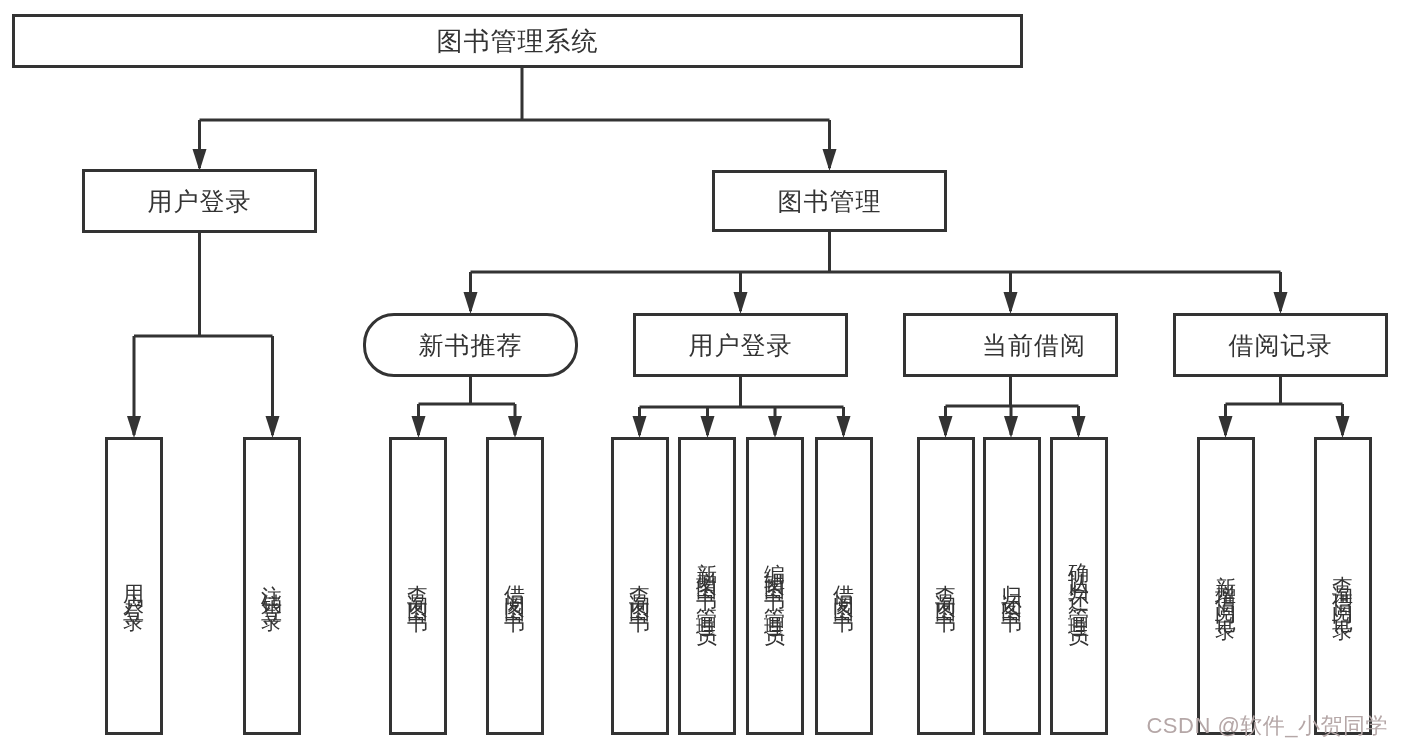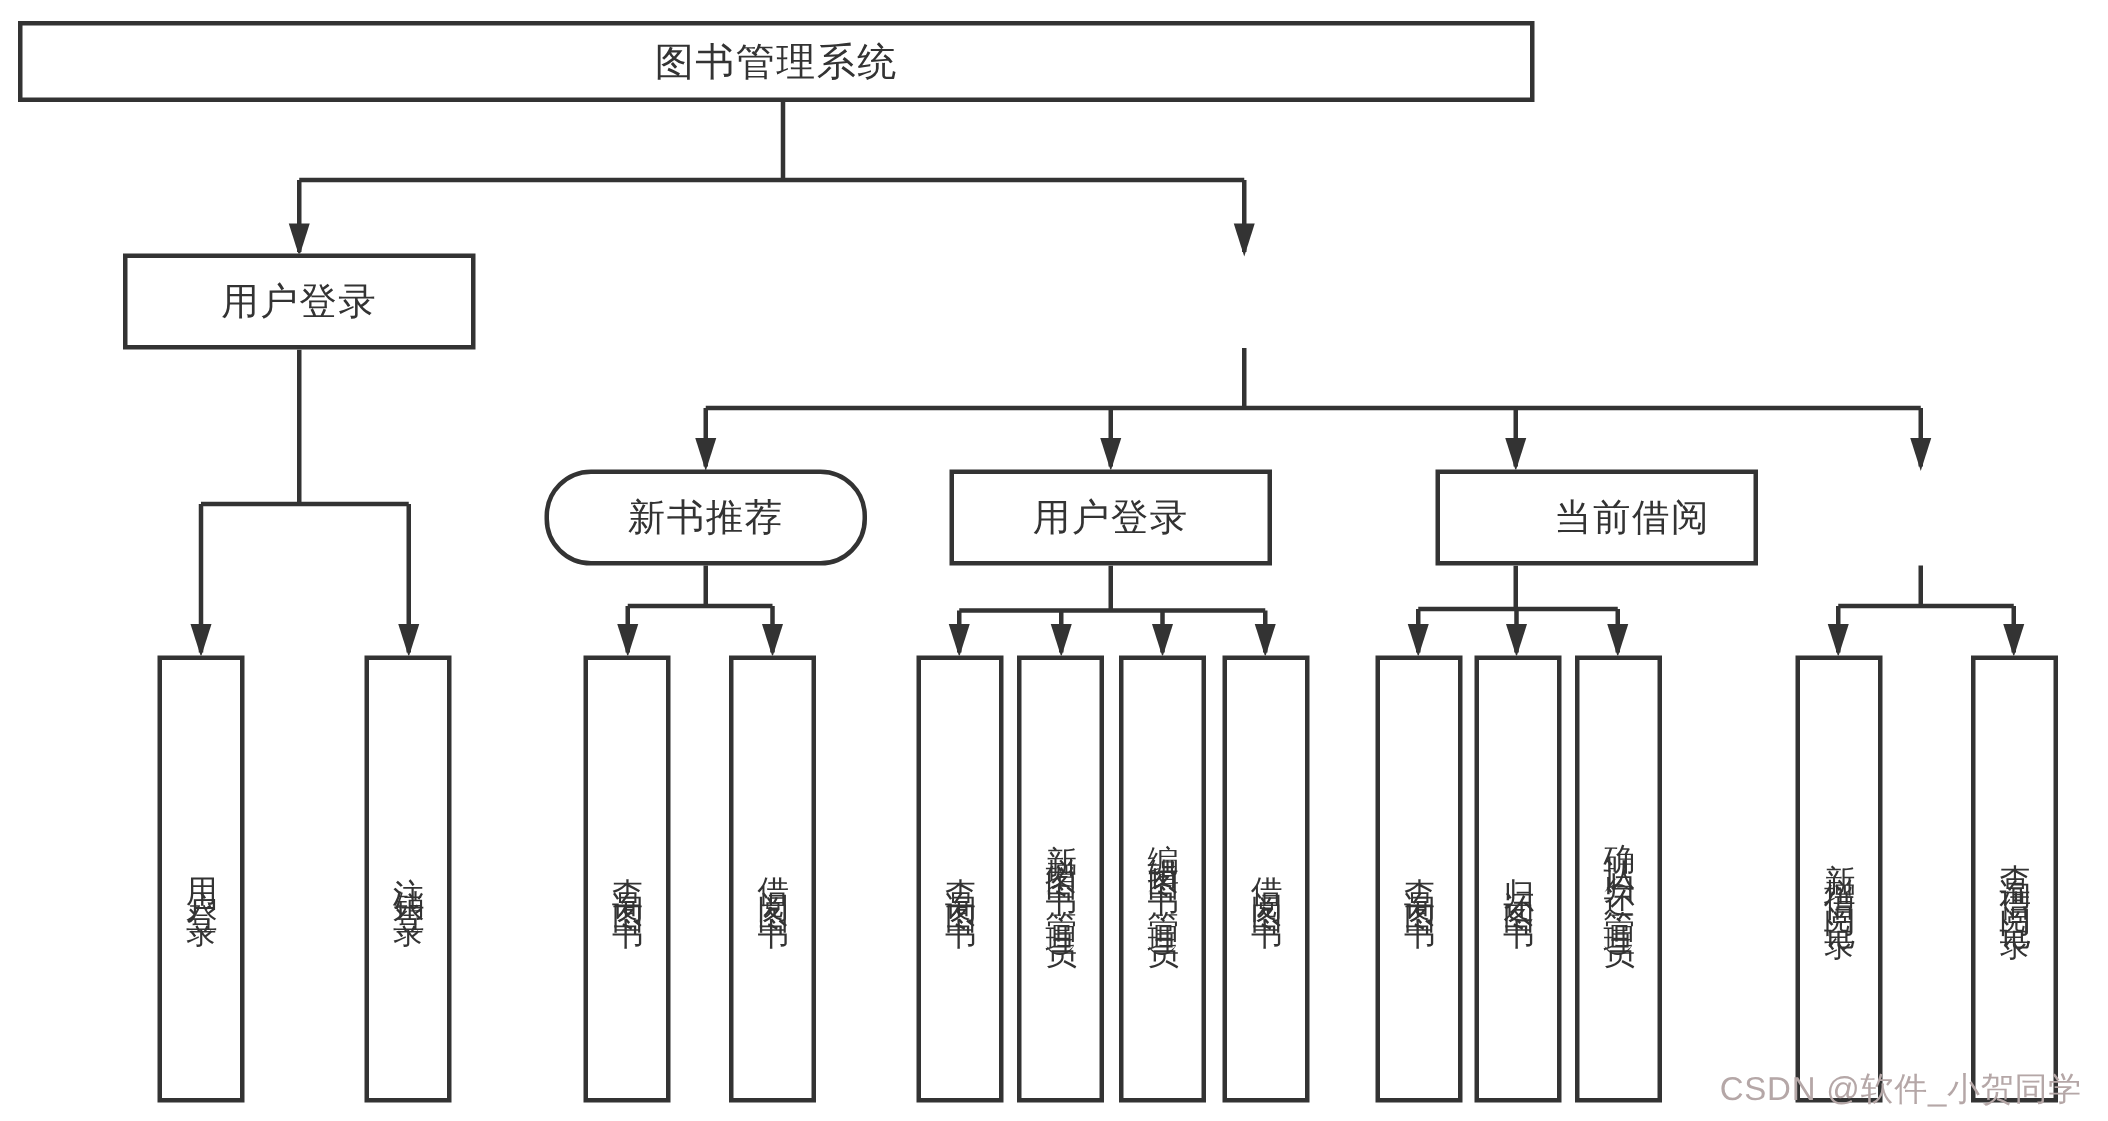--- a/index.html
+++ b/index.html
@@ -79,29 +79,35 @@
     </g>
   </svg>
 
   <div class="node lvl-top">
     <span class="lbl">图书管理系统</span>
   </div>
 
   <div class="node lvl2" style="left:82px;">
     <span class="lbl">用户登录</span>
   </div>
+  <div class="node lvl2" style="left:712px;top:170px;height:62px;">
+    <span class="lbl">图书管理</span>
+  </div>
 
   <div class="node lvl3" style="left:363px;border-radius:31px;">
     <span class="lbl">新书推荐</span>
   </div>
   <div class="node lvl3" style="left:633px;">
     <span class="lbl">用户登录</span>
   </div>
-  <div class="node lvl3" style="left:957px;padding-left:47px;">
+  <div class="node lvl3" style="left:903px;padding-left:47px;">
     <span class="lbl">当前借阅</span>
+  </div>
+  <div class="node lvl3" style="left:1173px;">
+    <span class="lbl">借阅记录</span>
   </div>
 
   <div class="node leaf" style="left:105px;">
     <span class="lbl">用户登录</span>
   </div>
   <div class="node leaf" style="left:243px;">
     <span class="lbl">注销登录</span>
   </div>
   <div class="node leaf" style="left:389px;">
     <span class="lbl">查询图书</span>

